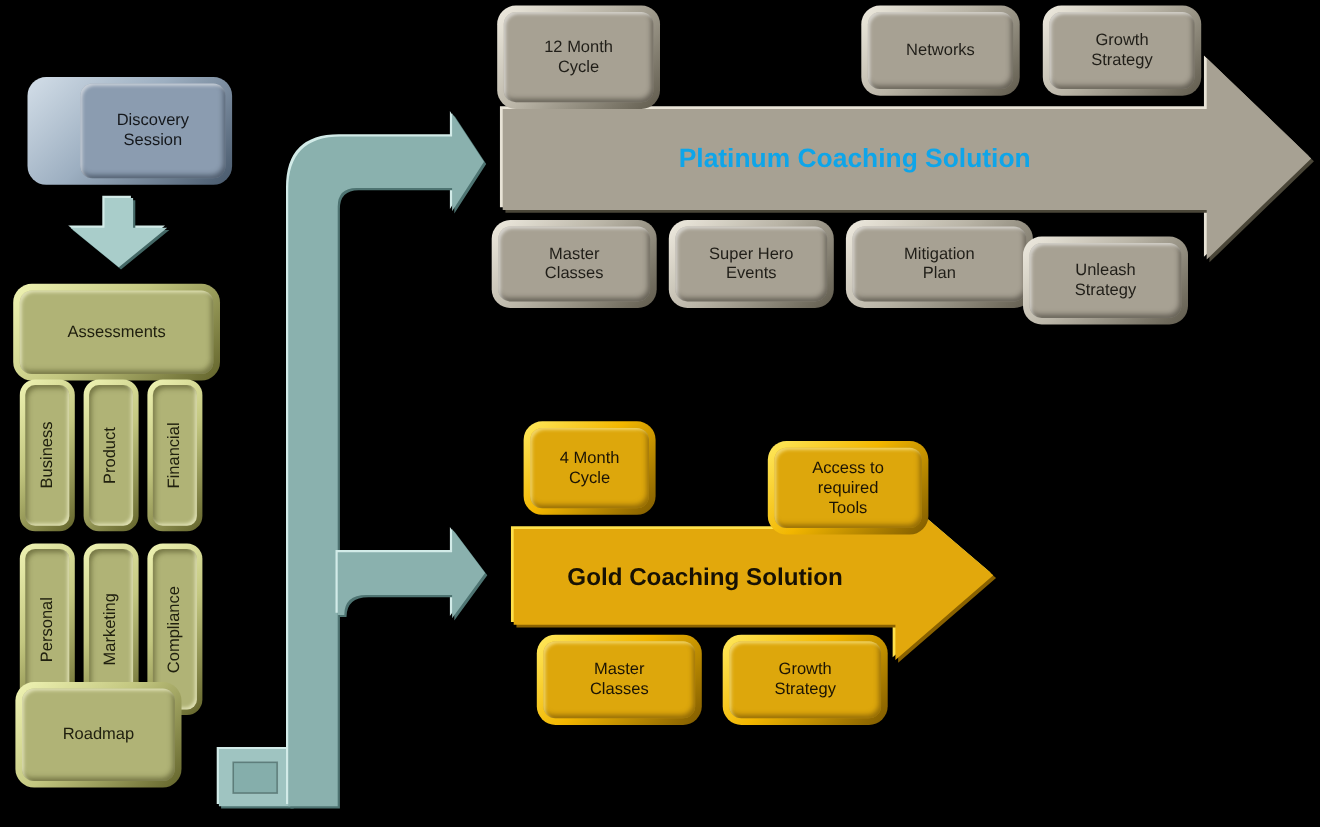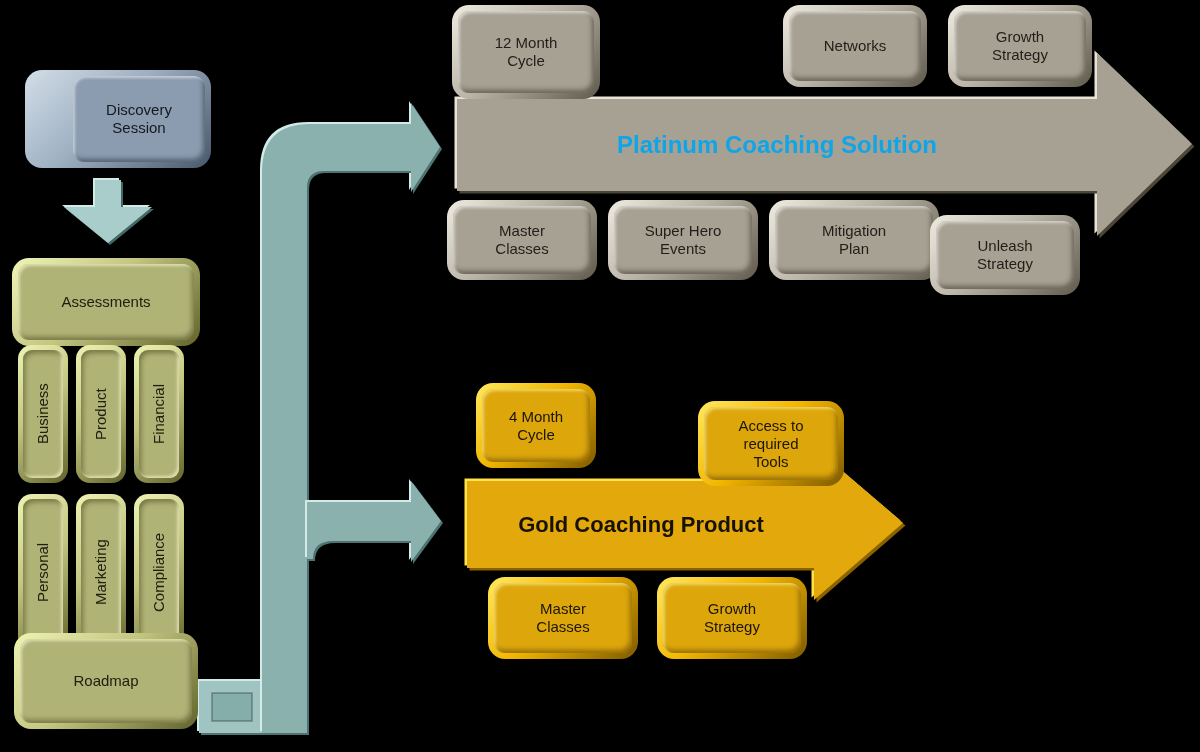--- a/index.html
+++ b/index.html
@@ -122,21 +122,21 @@
   <div class="bx olive pill vtext" style="left:18px;top:494px;width:50px;height:156px;">
     <div class="in">Personal</div>
   </div>
   <div class="bx olive pill vtext" style="left:76px;top:494px;width:50px;height:156px;">
     <div class="in">Marketing</div>
   </div>
   <div class="bx olive pill vtext" style="left:134px;top:494px;width:50px;height:156px;">
     <div class="in">Compliance</div>
   </div>
 
-  <div class="bx olive" style="left:14px;top:633px;width:184px;height:96px;justify-content:flex-end;">
+  <div class="bx olive" style="left:14px;top:620px;width:151px;height:96px;justify-content:flex-end;">
     <div class="in">Roadmap</div>
   </div>
 
   <div class="bx gray" style="left:452px;top:5px;width:148px;height:94px;">
     <div class="in">12 Month
 Cycle</div>
   </div>
   <div class="bx gray" style="left:783px;top:5px;width:144px;height:82px;">
     <div class="in">Networks</div>
   </div>
@@ -174,15 +174,15 @@
   <div class="bx goldb" style="left:488px;top:577px;width:150px;height:82px;">
     <div class="in">Master
 Classes</div>
   </div>
   <div class="bx goldb" style="left:657px;top:577px;width:150px;height:82px;">
     <div class="in">Growth
 Strategy</div>
   </div>
 
   <div id="platinum-title" class="banner-title">Platinum Coaching Solution</div>
-  <div id="gold-title" class="banner-title">Gold Coaching Product</div>
+  <div id="gold-title" class="banner-title">Gold Coaching Solution</div>
 
 </div>
 
 </body></html>

